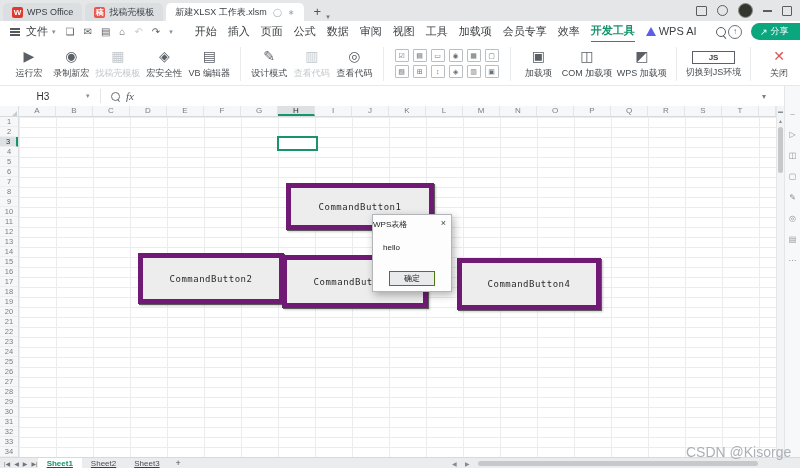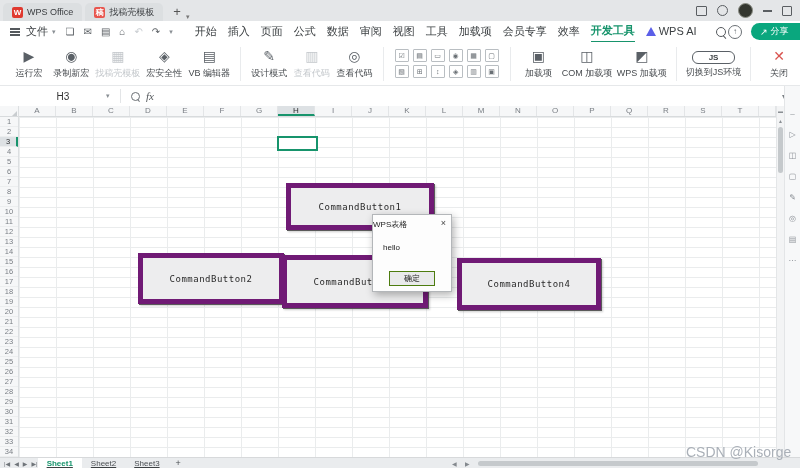--- a/index.html
+++ b/index.html
@@ -43,30 +43,30 @@
   .upload-ic{width:12px;height:12px;border:1px solid #6b7075;border-radius:50%;color:#6b7075;font-size:8px;
              display:flex;align-items:center;justify-content:center;margin-right:9px;}
   .share-btn{height:17px;background:#0aa77e;color:#fff;border-radius:9px 0 0 9px;font-size:9px;display:flex;
              align-items:center;gap:3px;padding:0 8px 0 9px;width:40px;margin-right:-8px;}
 
   
   .ribbon{position:absolute;top:42px;left:0;right:0;height:44px;background:#fff;border-bottom:1px solid #e6e8ea;
           display:flex;align-items:center;padding-left:8px;box-sizing:border-box;}
   .rbtn{display:flex;flex-direction:column;align-items:center;gap:2px;padding:0 6px;min-width:30px;}
   .ricon{height:17px;font-size:14px;line-height:17px;color:#5a6066;}
-  .ricon-text{font-size:8px;font-weight:bold;border:1px solid #5a6066;border-radius:6px;padding:0 16px;height:11px;line-height:11px;margin-top:3px;}
+  .ricon-text{font-size:8px;font-weight:bold;border:1px solid #5a6066;border-radius:0;padding:0 16px;height:11px;line-height:11px;margin-top:3px;}
   .rlabel{font-size:9px;color:#474b4f;white-space:nowrap;}
   .rbtn.disabled .ricon,.rbtn.disabled .rlabel,.rbtn.disabled .ricon-text{color:#c3c7cb;border-color:#c3c7cb;}
   .vdiv{width:1px;height:34px;background:#e9ebed;margin:0 7px;}
   .toolbox{display:grid;grid-template-columns:repeat(6,14px);grid-auto-rows:13px;gap:3px 4px;margin:0 4px;}
   .tbx{width:12px;height:11px;border:1px solid #b9bec2;border-radius:1px;font-size:7px;line-height:11px;text-align:center;color:#6a7075;}
 
   
   .fbar{position:absolute;top:86px;left:0;width:776px;height:20px;background:#fff;border-bottom:7px solid #14b8a6;
-        display:flex;align-items:center;font-size:10px;padding-left:20px;}
+        display:flex;align-items:center;font-size:10px;}
   .namebox{width:86px;text-align:center;color:#333;}
   .nb-caret{font-size:7px;color:#8a8f94;width:14px;}
   .fdiv{width:1px;height:14px;background:#e3e5e7;margin-right:6px;}
   .fxsearch{width:7px;height:7px;border:1.2px solid #6b7075;border-radius:50%;position:relative;margin:0 6px 0 4px;}
   .fxsearch::after{content:"";position:absolute;width:1.2px;height:3px;background:#6b7075;left:6px;top:6px;transform:rotate(-45deg);}
   .fx{font-family:"Liberation Serif",serif;font-style:italic;font-size:11px;color:#55595d;margin-right:8px;}
   .finput{flex:1;height:100%;}
   .fexpand{position:absolute;right:10px;font-size:8px;color:#7b8085;}
 
   
@@ -134,20 +134,26 @@
 <body>
 
 <div class="tabbar">
   <div class="doctab">
     <span class="tab-logo">W</span>
     <span>WPS Office</span>
   </div>
   <div class="doctab">
     <span class="tab-logo tpl">稿</span>
     <span>找稿壳模板</span>
+  </div>
+  <div class="doctab active">
+    <span class="tab-logo sheet">S</span>
+    <span>新建XLSX 工作表.xlsm</span>
+    <span class="tab-extra">◯</span>
+    <span class="tab-extra">∗</span>
   </div>
   <span class="tab-plus">+</span>
   <span class="tab-caret">▾</span>
   <div class="winicons">
     <span class="ic-layout"></span>
     <span class="ic-theme"></span>
     <span class="avatar"></span>
     <span class="ic-min"></span>
     <span class="ic-restore"></span>
   </div>

